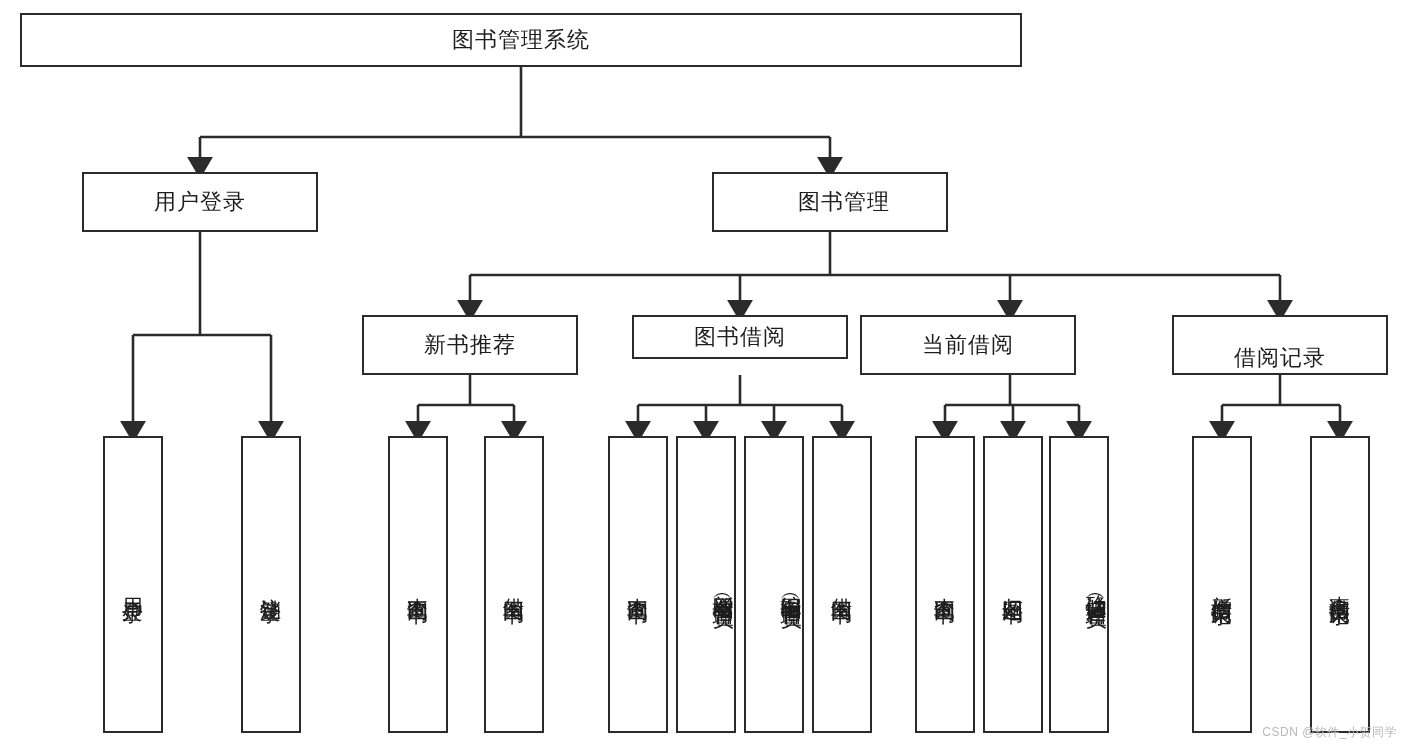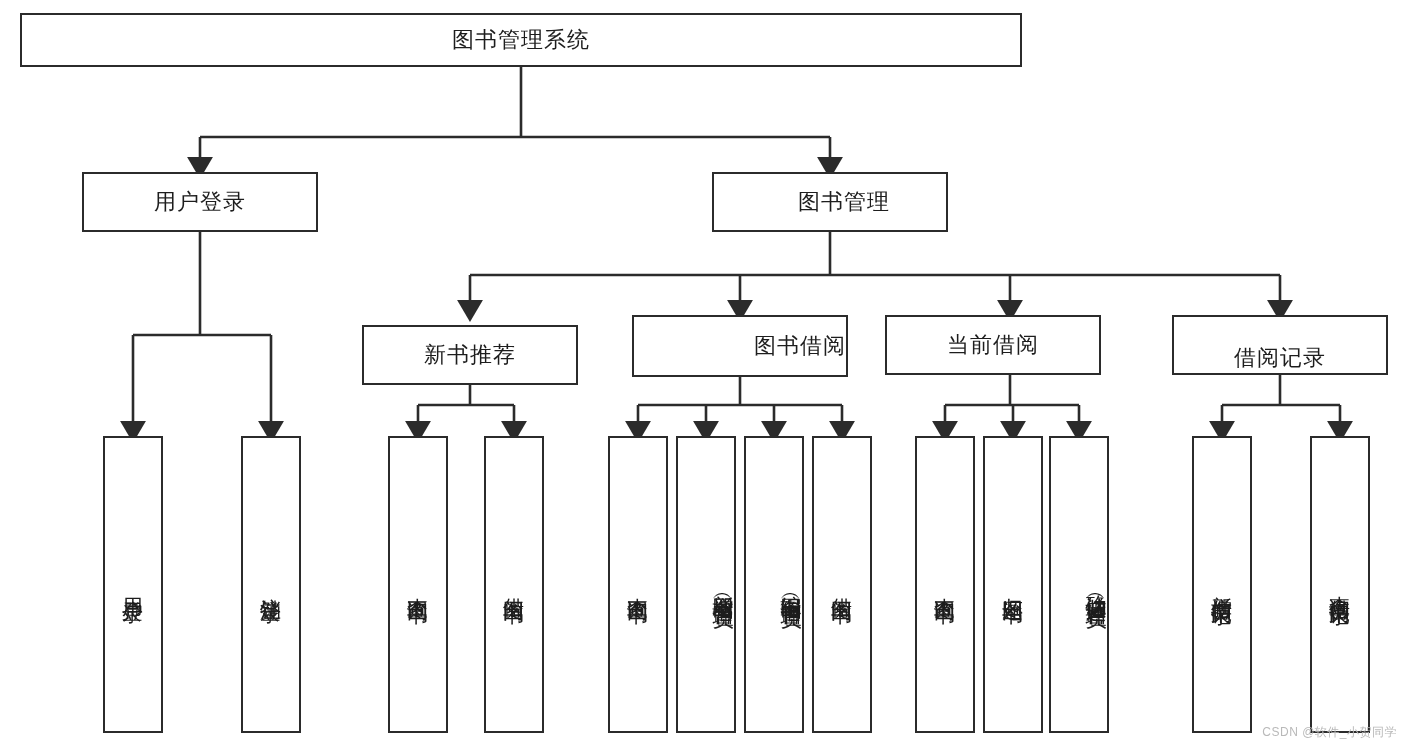--- a/index.html
+++ b/index.html
@@ -127,27 +127,27 @@
     <span class="lbl">图书管理系统</span>
   </div>
 
   <div class="node h" style="left:82px; top:172px; width:236px; height:60px;">
     <span class="lbl">用户登录</span>
   </div>
   <div class="node h" style="left:712px; top:172px; width:236px; height:60px;padding-left:28px;">
     <span class="lbl">图书管理</span>
   </div>
 
-  <div class="node h" style="left:362px; top:325px; width:216px; height:60px;">
+  <div class="node h" style="left:362px; top:315px; width:216px; height:60px;">
     <span class="lbl">新书推荐</span>
   </div>
-  <div class="node h" style="left:632px; top:315px; width:216px; height:62px;justify-content:flex-end;">
+  <div class="node h" style="left:632px; top:315px; width:216px; height:44px;">
     <span class="lbl">图书借阅</span>
   </div>
-  <div class="node h" style="left:885px; top:315px; width:216px; height:60px;">
+  <div class="node h" style="left:860px; top:315px; width:216px; height:60px;">
     <span class="lbl">当前借阅</span>
   </div>
   <div class="node h" style="left:1172px; top:315px; width:216px; height:60px;align-items:flex-end;">
     <span class="lbl">借阅记录</span>
   </div>
 
   <div class="node v midalign" style="left:103px; top:436px; width:60px; height:297px;">
     <span class="lbl">用户登录</span>
   </div>
   <div class="node v midalign" style="left:241px; top:436px; width:60px; height:297px;">

